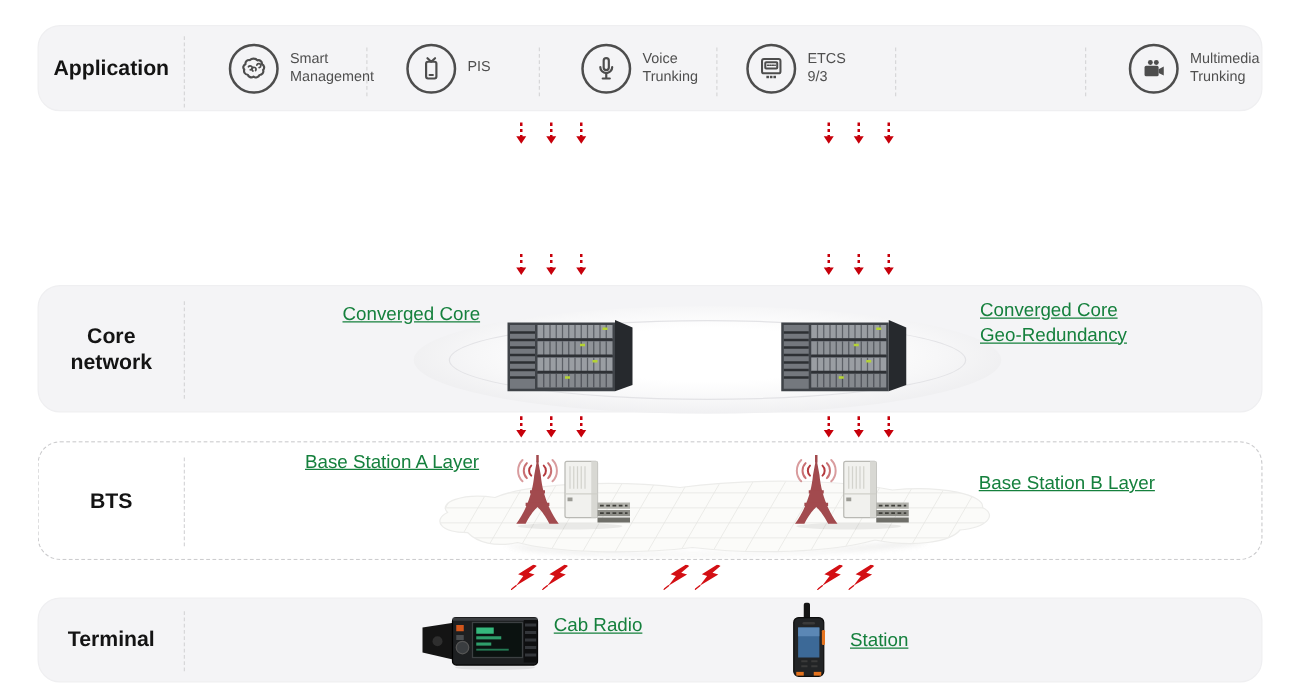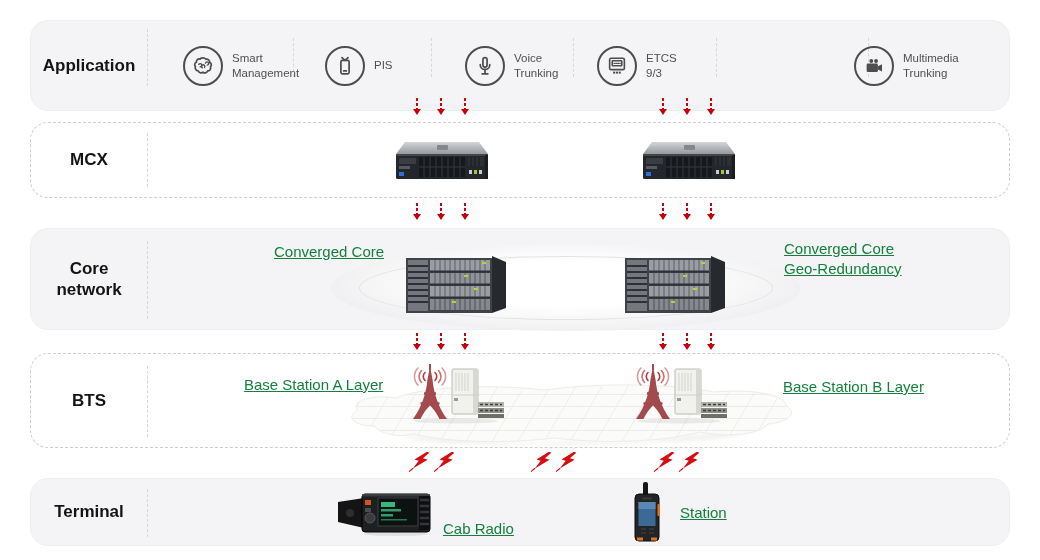--- a/index.html
+++ b/index.html
@@ -159,21 +159,21 @@
       <path d="M9,47h5M17,47h5M9,51h5M17,51h5" stroke="#3a3a3a" stroke-width="1.6"></path>
       <rect x="25.5" y="22" width="2.5" height="12" rx="1" fill="#e4731f"></rect>
       <rect x="5" y="55.5" width="6" height="3" fill="#e4731f"></rect>
       <rect x="19" y="55.5" width="6" height="3" fill="#e4731f"></rect>
     </symbol>
   </defs>
 </svg>
 
 <div class="canvas">
 
-  <section class="row solid" style="top:20px;height:91px;">
+  <section class="row solid" style="top:20px;height:69px;">
     <div class="row-label">
       <span>Application</span>
       <span></span>
     </div>
     <div class="vsep label-sep" style="top:8px;height:57px;"></div>
     <div class="vsep" style="left:262px;top:17px;height:39px;"></div>
     <div class="vsep" style="left:400px;top:17px;height:39px;"></div>
     <div class="vsep" style="left:542px;top:17px;height:39px;"></div>
     <div class="vsep" style="left:685px;top:17px;height:39px;"></div>
     <div class="vsep" style="left:837px;top:17px;height:39px;"></div>
@@ -233,21 +233,21 @@
           <rect x="13.6" y="17.2" width="1.9" height="1.8" fill="#4d4d4d" stroke="none"></rect>
         </svg>
       </span>
       <span class="app-label">
         <span>ETCS</span>
         <span>9/3</span>
       </span>
     </div>
 
 
-    <div class="app-item" style="left:823px;">
+    <div class="app-item" style="left:872px;">
       <span class="circle-icon">
         <svg width="26" height="26" viewBox="0 0 24 24" fill="#4d4d4d" stroke="none">
           <circle cx="9.5" cy="7.4" r="1.8"></circle>
           <circle cx="13.9" cy="7.4" r="1.8"></circle>
           <rect x="5.2" y="9.8" width="10.4" height="7.8" rx="1.2"></rect>
           <path d="M15.6,12.3 L19.4,10.4 V17 L15.6,15.2 Z"></path>
         </svg>
       </span>
       <span class="app-label">
         <span>Multimedia</span>
@@ -260,33 +260,20 @@
     <div class="r-arrow" style="left:0;"></div>
     <div class="r-arrow" style="left:24px;"></div>
     <div class="r-arrow" style="left:48px;"></div>
   </div>
   <div class="arrow-group" style="left:662px;top:98px;">
     <div class="r-arrow" style="left:0;"></div>
     <div class="r-arrow" style="left:24px;"></div>
     <div class="r-arrow" style="left:48px;"></div>
   </div>
 
-  <section class="row dashed" style="top:122px;height:76px;">
-    <div class="row-label">
-      <span>MCX</span>
-      <span></span>
-    </div>
-    <div class="vsep label-sep" style="top:10px;height:54px;"></div>
-    <svg class="abs" style="left:359px;top:14px;" width="104" height="46">
-        <use href="#sym-server"></use>
-      </svg>
-    <svg class="abs" style="left:606px;top:14px;" width="104" height="46">
-        <use href="#sym-server"></use>
-      </svg>
-  </section>
 
   <div class="arrow-group" style="left:416px;top:203px;">
     <div class="r-arrow" style="left:0;"></div>
     <div class="r-arrow" style="left:24px;"></div>
     <div class="r-arrow" style="left:48px;"></div>
   </div>
   <div class="arrow-group" style="left:662px;top:203px;">
     <div class="r-arrow" style="left:0;"></div>
     <div class="r-arrow" style="left:24px;"></div>
     <div class="r-arrow" style="left:48px;"></div>
@@ -333,21 +320,21 @@
     <div class="vsep label-sep" style="top:12px;height:71px;"></div>
     <svg class="abs" style="left:313px;top:28px;" width="455" height="66">
         <use href="#sym-cloud"></use>
       </svg>
     <svg class="abs" style="left:363px;top:8px;" width="112" height="62">
         <use href="#sym-station"></use>
       </svg>
     <svg class="abs" style="left:586px;top:8px;" width="112" height="62">
         <use href="#sym-station"></use>
       </svg>
-    <div class="caption" style="left:213px;top:21px;">
+    <div class="caption" style="left:213px;top:6px;">
       <span>Base Station A Layer</span>
     </div>
     <div class="caption" style="left:752px;top:23px;">
       <span>Base Station B Layer</span>
     </div>
   </section>
 
   <div class="bolt-pair" style="left:412px;top:450px;">
     <svg class="bolt" style="left:0;" width="16" height="25">
         <use href="#sym-bolt"></use>
@@ -375,21 +362,21 @@
 
   <section class="row solid" style="top:478px;height:68px;">
     <div class="row-label">
       <span>Terminal</span>
       <span></span>
     </div>
     <div class="vsep label-sep" style="top:10px;height:48px;"></div>
     <svg class="abs" style="left:303px;top:9px;" width="100" height="48">
         <use href="#sym-cabradio"></use>
       </svg>
-    <div class="caption" style="left:412px;top:40px;">
+    <div class="caption" style="left:412px;top:12px;">
       <span>Cab Radio</span>
     </div>
     <svg class="abs" style="left:601px;top:3px;" width="30" height="62">
         <use href="#sym-handset"></use>
       </svg>
     <div class="caption" style="left:649px;top:24px;">
       <span>Station</span>
     </div>
   </section>
 

